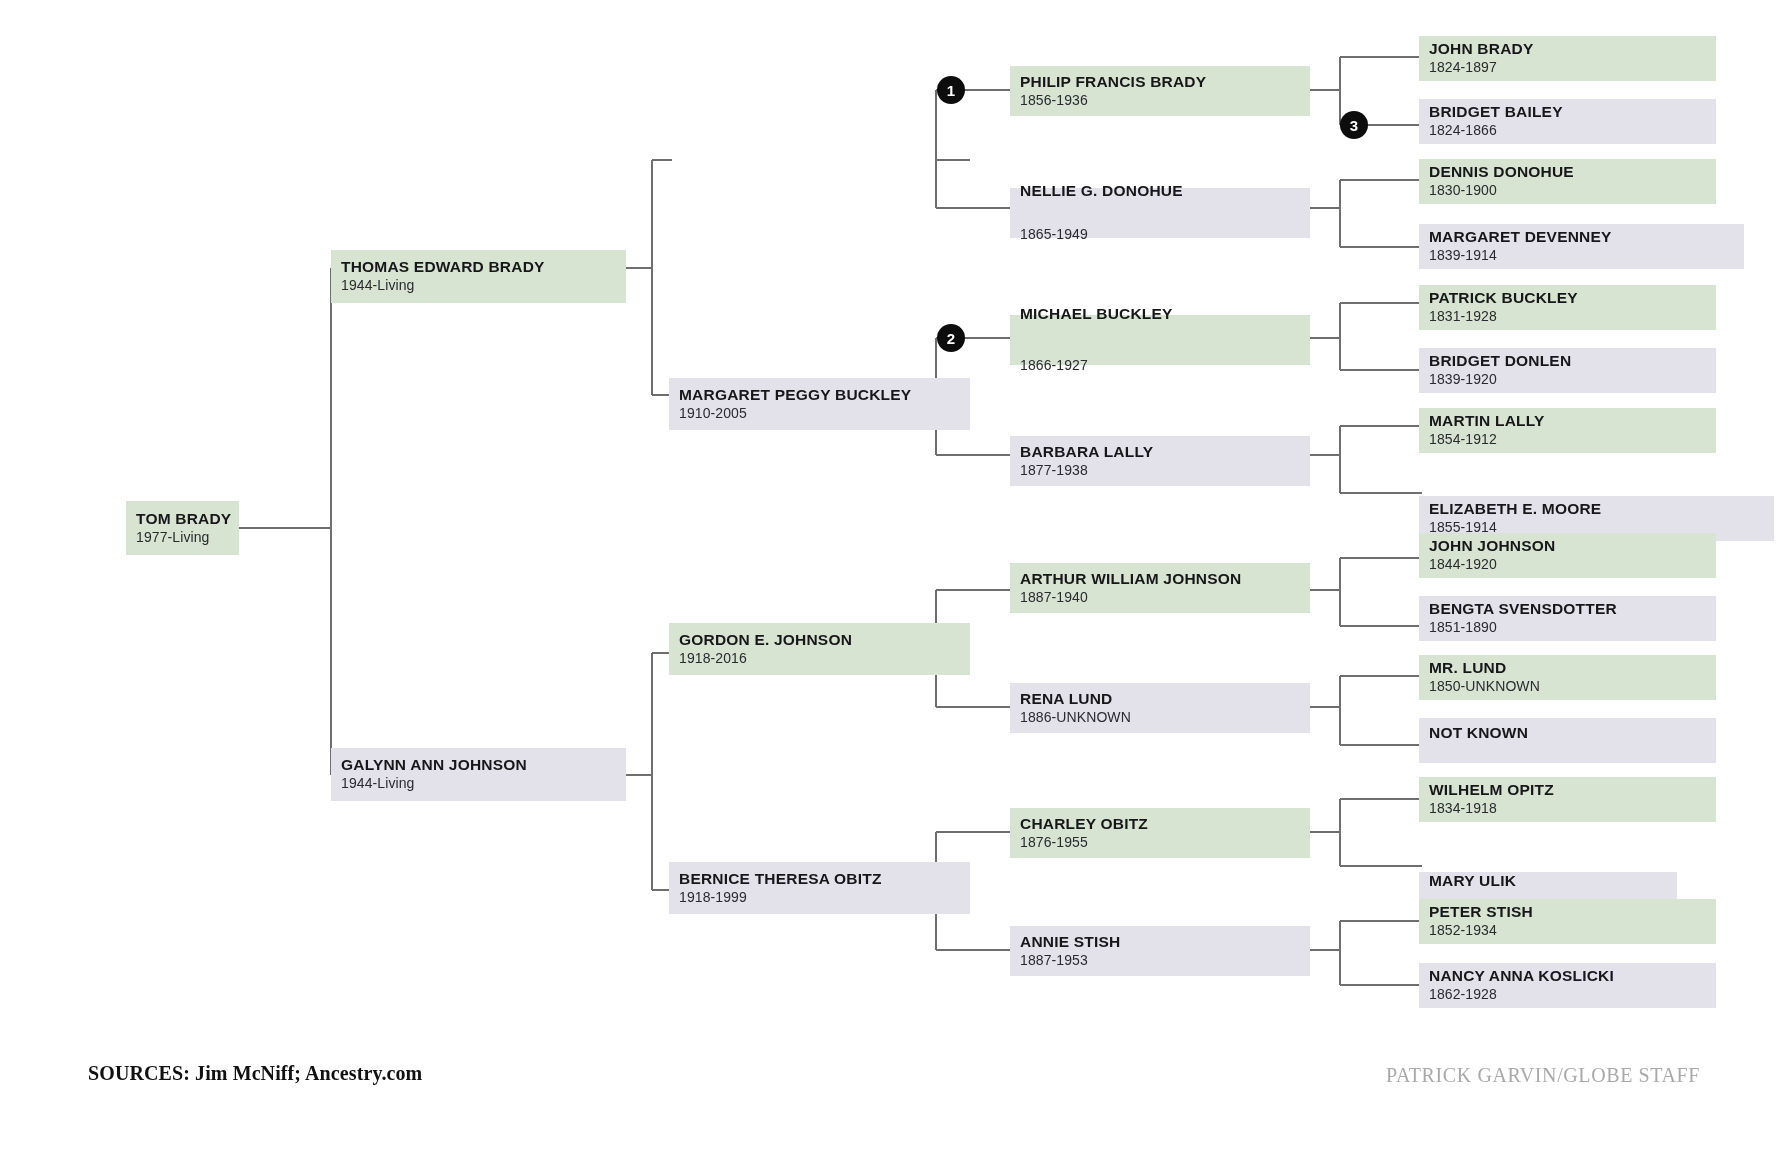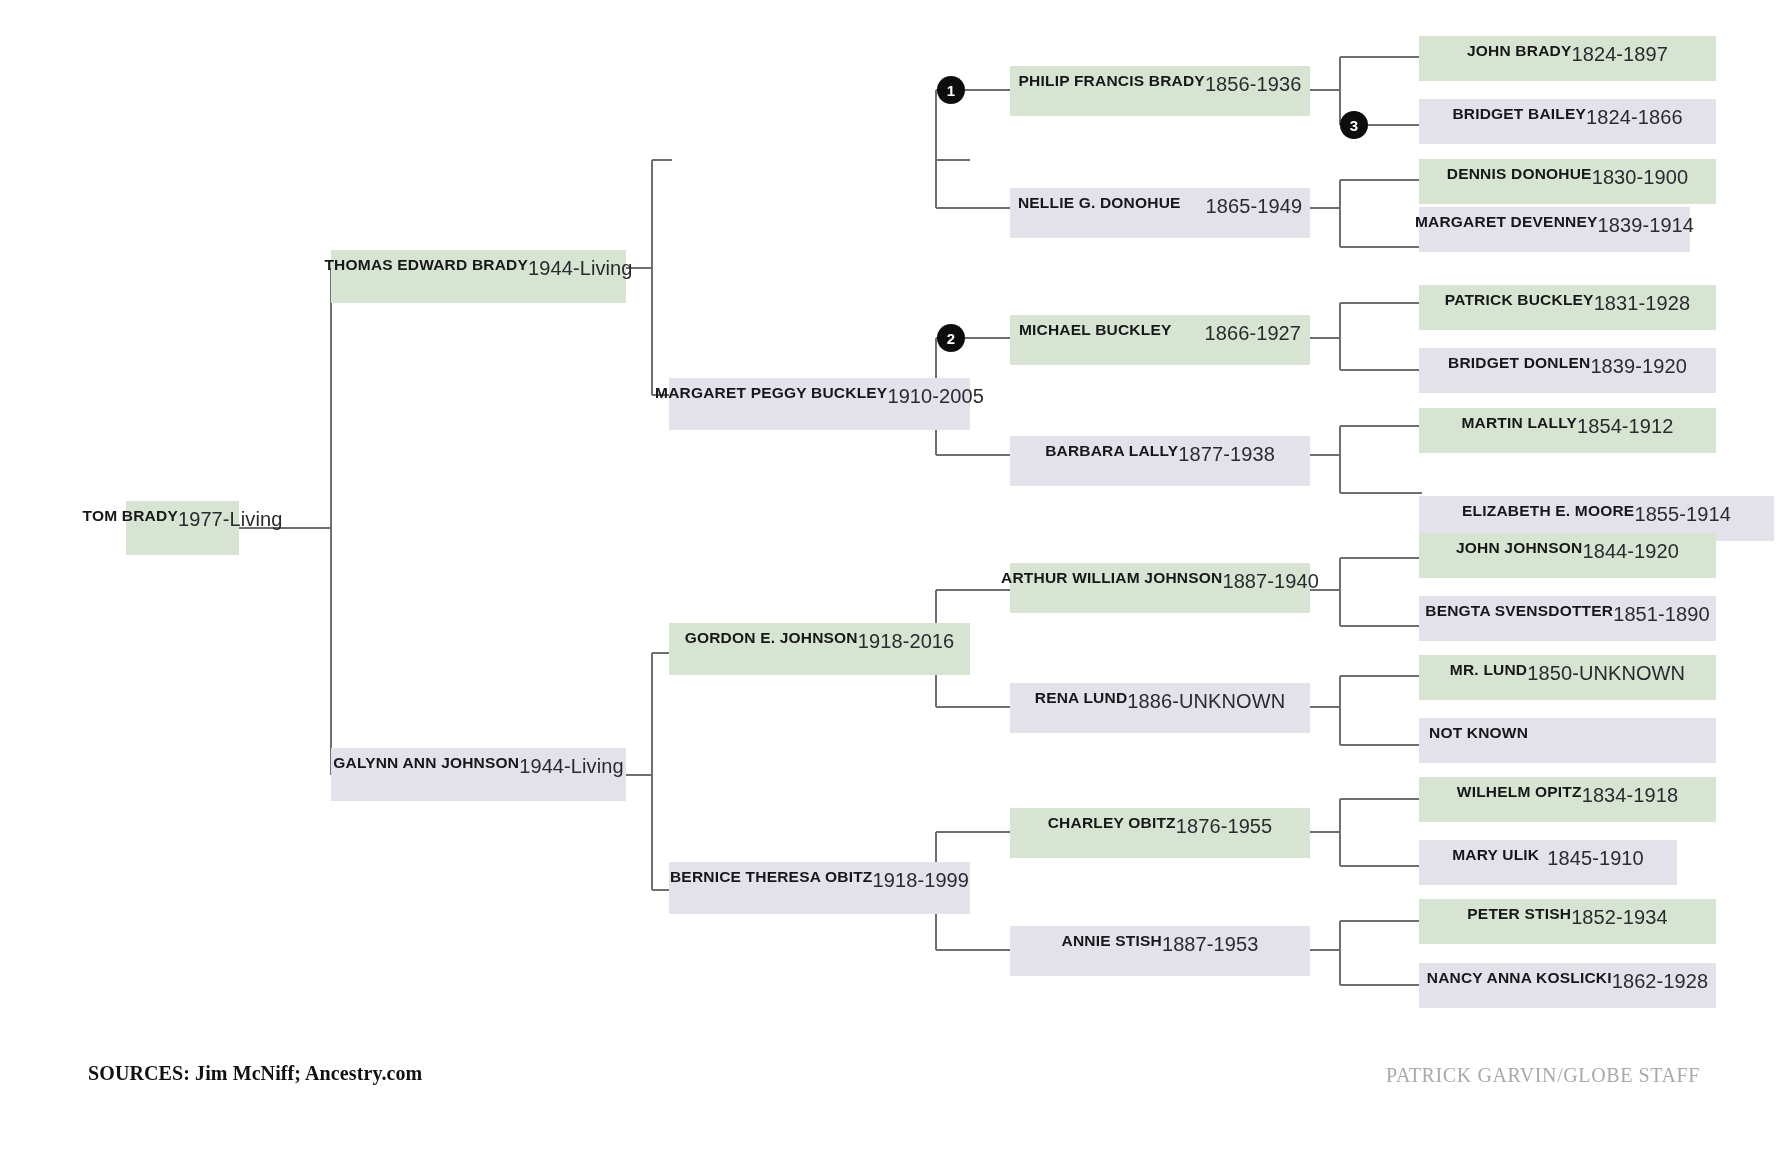--- a/index.html
+++ b/index.html
@@ -10,31 +10,31 @@
   }
   #tree{position:absolute;left:0;top:0;width:1778px;height:1150px;}
 
   
   svg.lines{position:absolute;left:0;top:0;width:1778px;height:1150px;pointer-events:none;}
 
   .node{
     position:absolute;
     box-sizing:border-box;
     padding:6px 10px 7px 10px;
-    display:flex;flex-direction:row;justify-content:center;
+    display:flex;flex-direction:column;justify-content:center;
     line-height:1.16;
   }
   .node.male{background:#d7e4d1;}
   .node.female{background:#e3e1ea;}
   .node .nm{
     font-size:15.5px;font-weight:700;letter-spacing:0.2px;
     text-transform:uppercase;color:#17171a;white-space:nowrap;
   }
   .node .yr{
-    font-size:20px;font-weight:400;letter-spacing:0.1px;color:#2a2a30;white-space:nowrap;
+    font-size:14px;font-weight:400;letter-spacing:0.1px;color:#2a2a30;white-space:nowrap;
     margin-top:1px;
   }
   .node.noyear{justify-content:flex-start;}
 
   .badge{
     position:absolute;width:28px;height:28px;border-radius:50%;
     background:#0d0d0d;color:#ffffff;
     font-size:15px;font-weight:700;
     display:flex;align-items:center;justify-content:center;
     line-height:1;
@@ -230,21 +230,21 @@
   <div class="node female" style="left:1419px;top:99px;width:297px;height:45px;">
     <span class="nm">BRIDGET BAILEY</span>
     <span class="yr">1824-1866</span>
   </div>
 
   <div class="node male" style="left:1419px;top:159px;width:297px;height:45px;">
     <span class="nm">DENNIS DONOHUE</span>
     <span class="yr">1830-1900</span>
   </div>
 
-  <div class="node female" style="left:1419px;top:207px;width:271px;height:45px;">
+  <div class="node female" style="left:1419px;top:224px;width:325px;height:45px;">
     <span class="nm">MARGARET DEVENNEY</span>
     <span class="yr">1839-1914</span>
   </div>
 
   <div class="node male" style="left:1419px;top:285px;width:297px;height:45px;">
     <span class="nm">PATRICK BUCKLEY</span>
     <span class="yr">1831-1928</span>
   </div>
 
   <div class="node female" style="left:1419px;top:348px;width:297px;height:45px;">
@@ -280,21 +280,21 @@
   <div class="node female noyear" style="left:1419px;top:718px;width:297px;height:45px;">
     <span class="nm">NOT KNOWN</span>
     <span class="yr"></span>
   </div>
 
   <div class="node male" style="left:1419px;top:777px;width:297px;height:45px;">
     <span class="nm">WILHELM OPITZ</span>
     <span class="yr">1834-1918</span>
   </div>
 
-  <div class="node female" style="left:1419px;top:840px;width:258px;height:45px;gap:8px;">
+  <div class="node female" style="left:1419px;top:872px;width:258px;height:45px;gap:8px;">
     <span class="nm">MARY ULIK</span>
     <span class="yr">1845-1910</span>
   </div>
 
   <div class="node male" style="left:1419px;top:899px;width:297px;height:45px;">
     <span class="nm">PETER STISH</span>
     <span class="yr">1852-1934</span>
   </div>
 
   <div class="node female" style="left:1419px;top:963px;width:297px;height:45px;">

